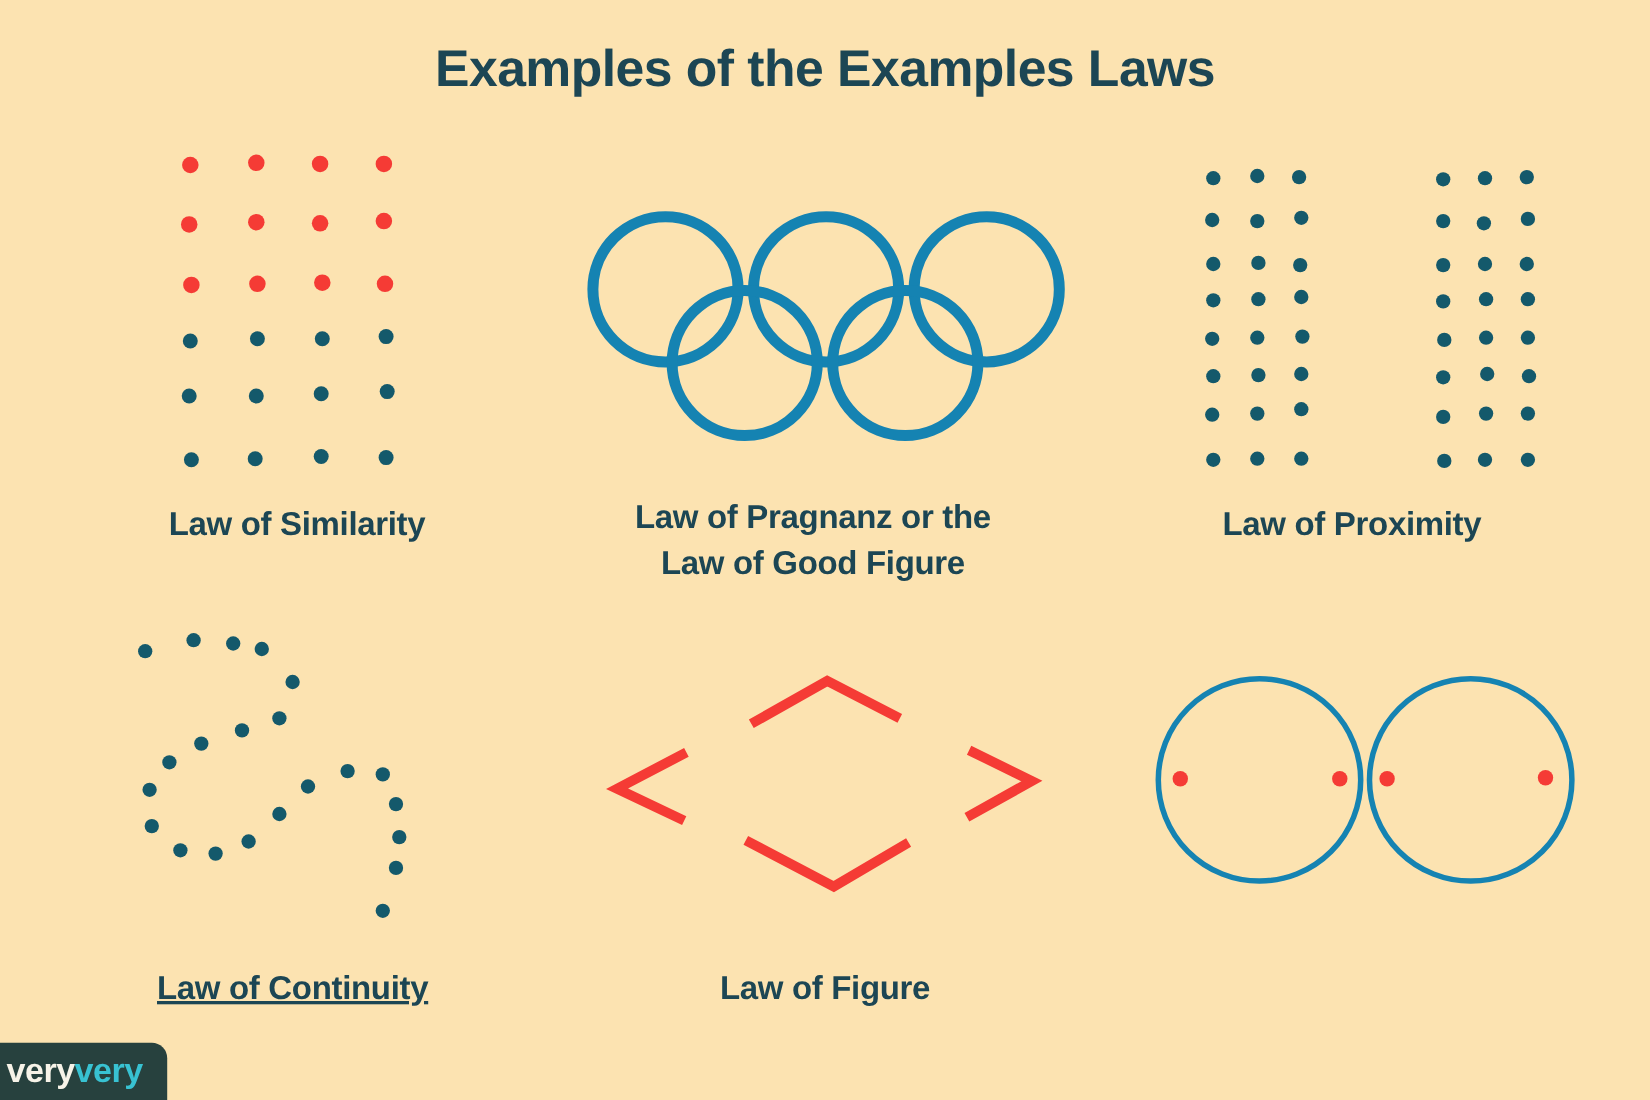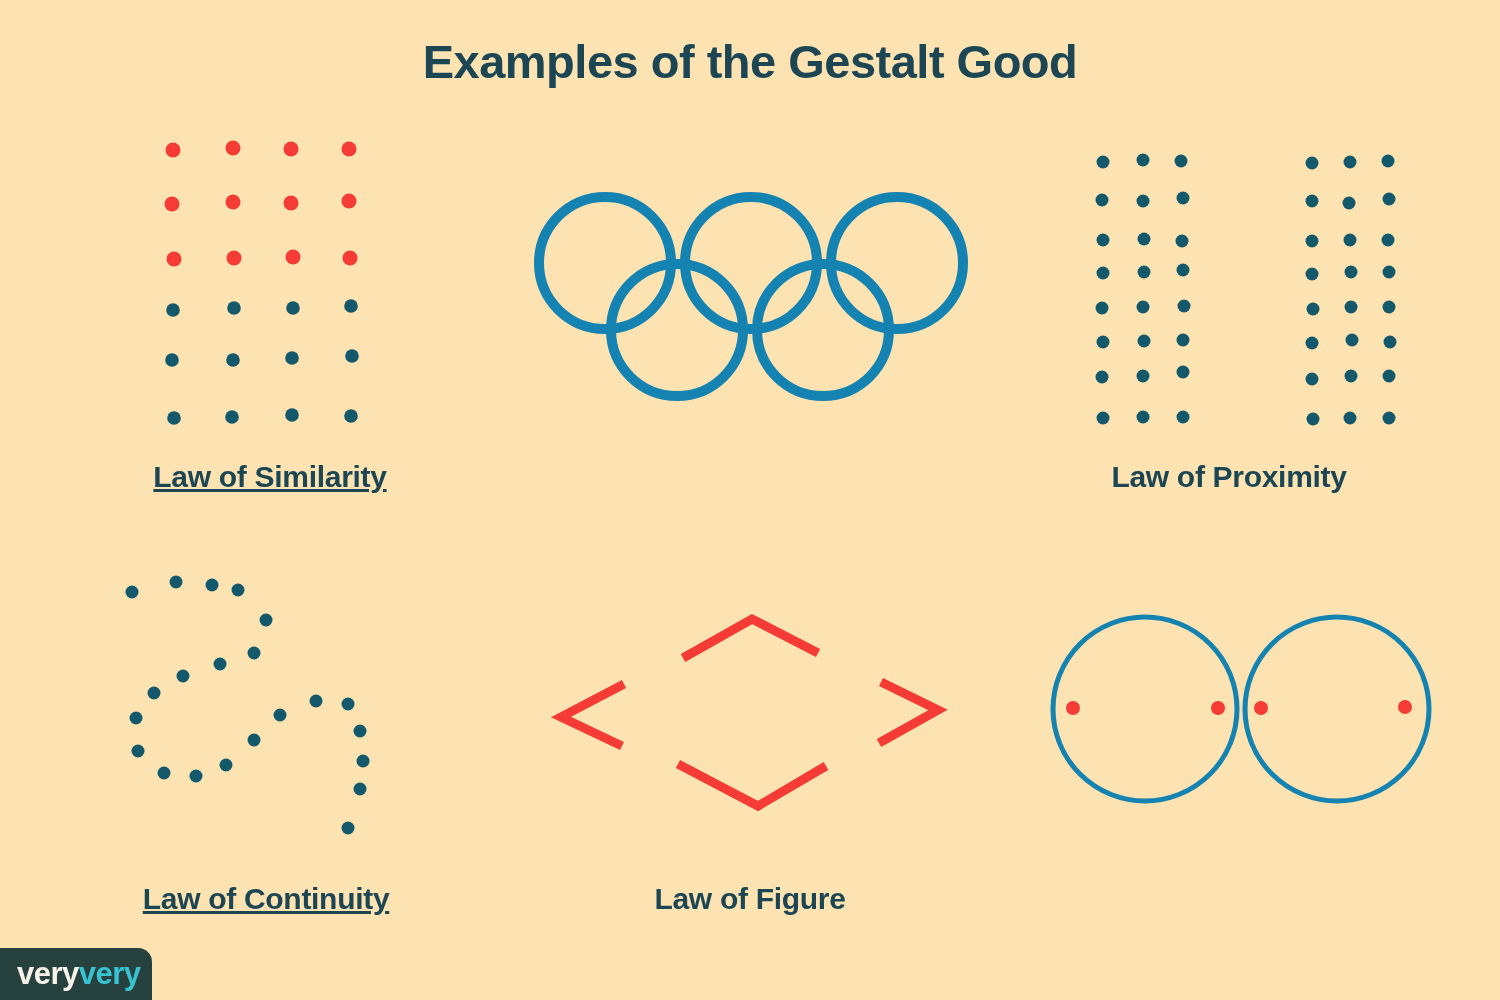--- a/index.html
+++ b/index.html
@@ -30,51 +30,51 @@
   }
   .law-label {
     position: absolute;
     text-align: center;
     font-size: 30px;
     font-weight: 700;
     letter-spacing: -0.3px;
     color: var(--ink, #1c4654);
     line-height: 42px;
   }
-  .lbl-similarity { left: 70px;  top: 456px; width: 400px; text-decoration: underline; }
+  .lbl-similarity { left: 70px;  top: 456px; width: 400px; }
   .lbl-pragnanz   { left: 519px; top: 450px; width: 440px; }
   .lbl-proximity  { left: 1029px;top: 456px; width: 400px; text-align: center; }
   .lbl-continuity { left: 66px;  top: 878px; width: 400px; text-decoration: underline; }
   .lbl-closure    { left: 550px; top: 878px; width: 400px; }
   .lbl-common     { left: 1012px;top: 878px; width: 460px; }
   .logo {
     position: absolute;
     left: 0;
     top: 948px;
     width: 152px;
     height: 52px;
     background: var(--logo-bg, #27413e);
     border-radius: 0 14px 0 0;
     display: flex;
     align-items: center;
-    padding-left: 17px;
+    padding-left: 6px;
     box-sizing: border-box;
     font-size: 31px;
     font-weight: 700;
     letter-spacing: -0.5px;
   }
   .logo .part-very { color: var(--logo-very, #f7f3e8); }
   .logo .part-well { color: var(--logo-well, #38c2d2); }
 </style>
 </head>
 <body>
 
 <div class="canvas">
 
-  <h1 class="title">Examples of the Gestalt Good</h1>
+  <h1 class="title">Examples of the Examples Laws</h1>
 
   <svg class="fig-layer" viewBox="0 0 1500 1000" xmlns="http://www.w3.org/2000/svg">
     <g id="fig-similarity">
         <circle cx="173" cy="150" r="7.5" fill="#f53b35"></circle>
         <circle cx="233" cy="148" r="7.5" fill="#f53b35"></circle>
         <circle cx="291" cy="149" r="7.5" fill="#f53b35"></circle>
         <circle cx="349" cy="149" r="7.5" fill="#f53b35"></circle>
         <circle cx="172" cy="204" r="7.5" fill="#f53b35"></circle>
         <circle cx="233" cy="202" r="7.5" fill="#f53b35"></circle>
         <circle cx="291" cy="203" r="7.5" fill="#f53b35"></circle>
@@ -189,20 +189,22 @@
         <circle cx="1073" cy="708" r="7" fill="#f53b35"></circle>
         <circle cx="1218" cy="708" r="7" fill="#f53b35"></circle>
         <circle cx="1261" cy="708" r="7" fill="#f53b35"></circle>
         <circle cx="1405" cy="707" r="7" fill="#f53b35"></circle>
       </g>
   </svg>
 
   <div class="law-label lbl-similarity">Law of Similarity</div>
 
   <div class="law-label lbl-pragnanz">
+    <div>Law of Pragnanz or the</div>
+    <div>Law of Good Figure</div>
   </div>
 
   <div class="law-label lbl-proximity">Law of Proximity</div>
 
   <div class="law-label lbl-continuity">Law of Continuity</div>
 
   <div class="law-label lbl-closure">Law of Figure</div>
 
 
   <div class="logo">

